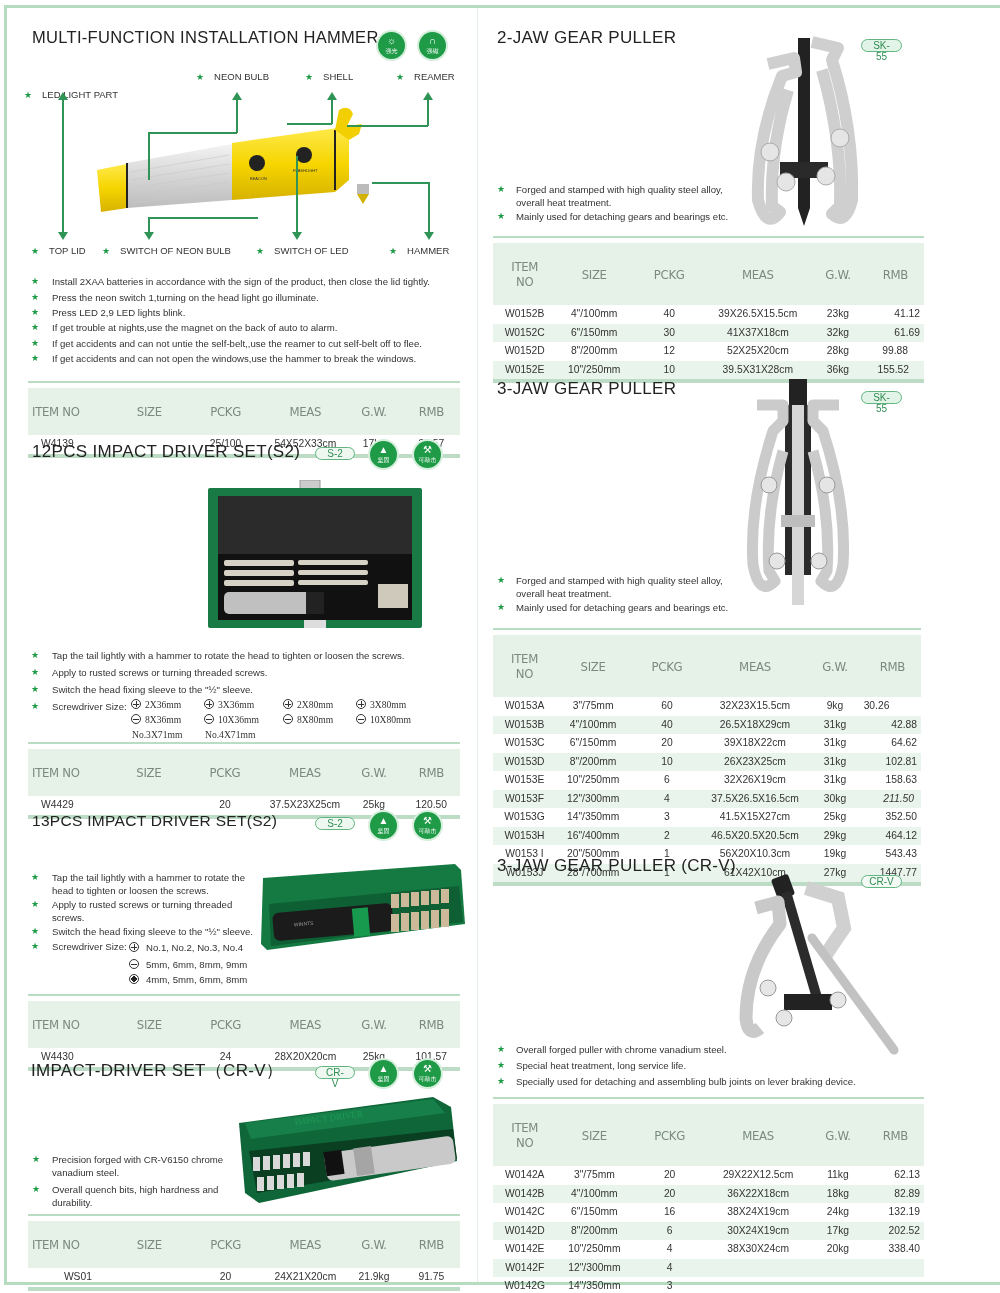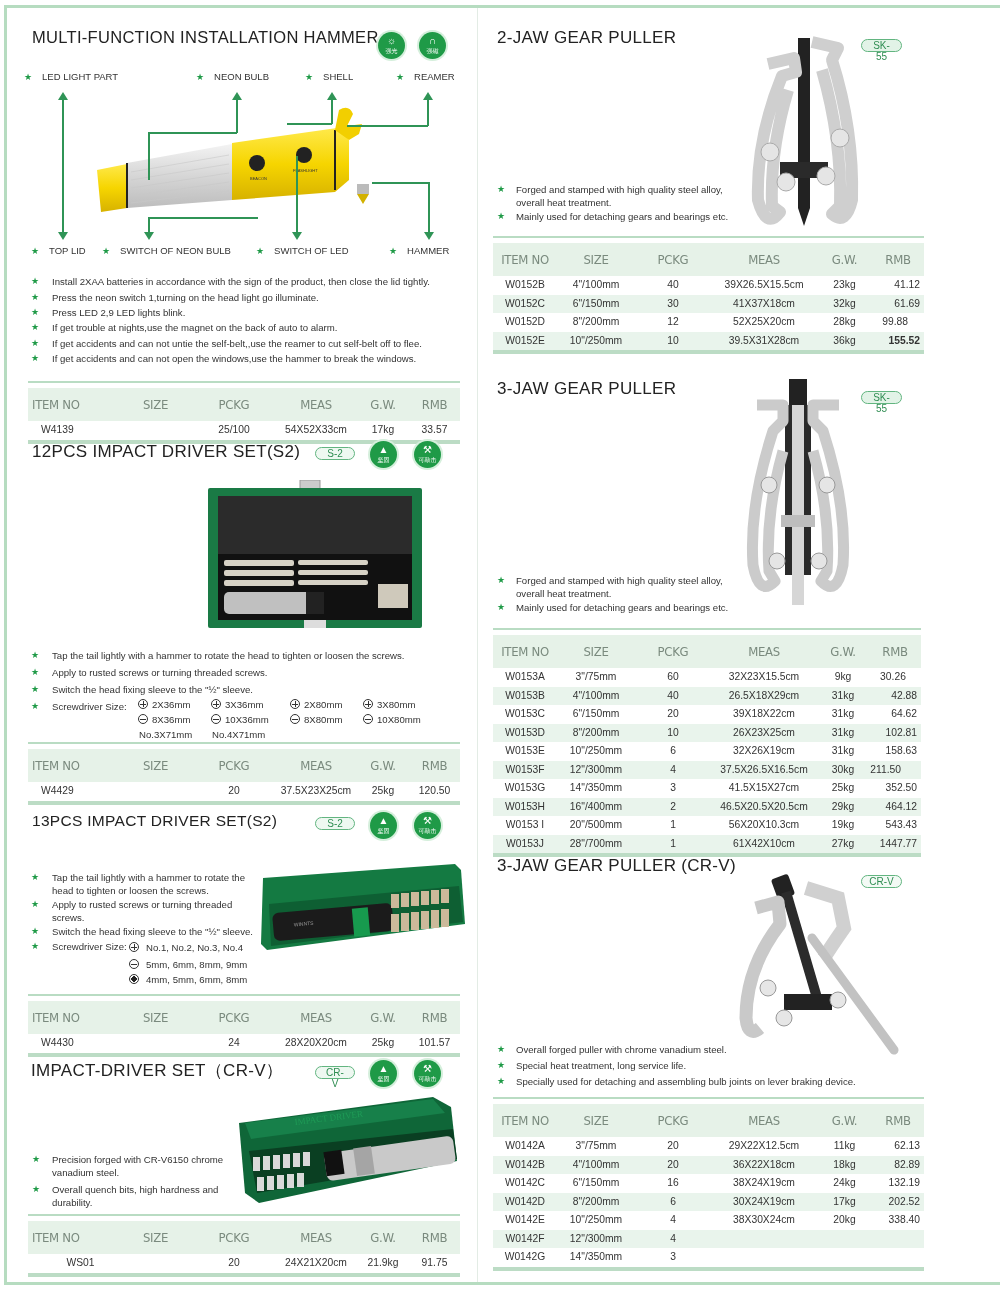--- a/index.html
+++ b/index.html
@@ -12,21 +12,21 @@
   .section { position: absolute; left: 0; right: 0; }
   .title { position: absolute; font-size: 17px; color: #222; letter-spacing: 0.3px; white-space: nowrap; }
   .badge-circle { position: absolute; width: 27px; height: 27px; border-radius: 50%; background: #1f9a47; color: #fff; font-size: 6px; text-align: center; box-shadow: 0 0 0 2px #d5efdc; display: flex; flex-direction: column; align-items: center; justify-content: flex-end; padding-bottom: 3px; }
   .badge-circle .glyph { font-size: 10px; line-height: 10px; margin-bottom: 1px; }
   .pill { position: absolute; height: 13px; border: 1px solid #62b580; border-radius: 7px; background: #eef8f1; color: #2f8d52; font-size: 10px; line-height: 11px; padding: 0 7px; text-align: center; }
   .bullets { position: absolute; list-style: none; font-size: 9.6px; color: #333; }
   .bullets li { position: relative; padding-left: 21px; line-height: 13px; margin-bottom: 3px; }
   .bullets li .star { position: absolute; left: 0; top: 0; color: #1f9a47; font-size: 9px; }
   .spec-table { position: absolute; border-collapse: collapse; font-size: 10.3px; color: #333; }
   .spec-table thead tr { background: #e6f2e8; }
-  .spec-table th { font-weight: normal; font-size: 13px; color: #7a8a7e; letter-spacing: -0.3px; height: 33px; line-height: 15px; padding: 2px; font-family: "DejaVu Sans", sans-serif; font-stretch: condensed; }
+  .spec-table th { font-weight: normal; font-size: 13px; color: #7a8a7e; letter-spacing: -0.3px; height: 33px; line-height: 15px; padding: 16px; font-family: "DejaVu Sans", sans-serif; font-stretch: condensed; }
   .spec-table td { height: 18.5px; line-height: 18.5px; padding: 0; text-align: center; white-space: nowrap; }
   .spec-table tbody tr:nth-child(even) { background: #e9f4ec; }
   .tbl-wrap { position: absolute; border-top: 2px solid #b9dcc3; border-bottom: 4px solid #bcdcc5; padding-top: 5px; }
   .img-box { position: absolute; }
   .label { position: absolute; font-size: 9.5px; color: #333; white-space: nowrap; }
   .label .star { color: #1f9a47; margin-right: 10px; font-size: 9px; }
   .arrow-line { position: absolute; background: #2f9456; }
   .arrow-head { position: absolute; width: 0; height: 0; }
   .ah-up { border-left: 5px solid transparent; border-right: 5px solid transparent; border-bottom: 8px solid #2f9456; }
   .ah-down { border-left: 5px solid transparent; border-right: 5px solid transparent; border-top: 8px solid #2f9456; }
@@ -50,21 +50,21 @@
     <div class="title" style="left:25px;top:20px;font-size:16.5px;">MULTI-FUNCTION  INSTALLATION  HAMMER</div>
     <div class="badge-circle" style="left:371px;top:24px;">
       <span class="glyph">☼</span>
       <span>强光</span>
     </div>
     <div class="badge-circle" style="left:412px;top:24px;">
       <span class="glyph">∩</span>
       <span>强磁</span>
     </div>
 
-    <div class="label" style="left:17px;top:63px;"><span class="star">★</span><span>LED LIGHT PART</span></div>
+    <div class="label" style="left:17px;top:81px;"><span class="star">★</span><span>LED LIGHT PART</span></div>
     <div class="label" style="left:189px;top:63px;"><span class="star">★</span><span>NEON BULB</span></div>
     <div class="label" style="left:298px;top:63px;"><span class="star">★</span><span>SHELL</span></div>
     <div class="label" style="left:389px;top:63px;"><span class="star">★</span><span>REAMER</span></div>
 
     <div class="img-box" style="left:80px;top:92px;width:300px;height:120px;">
       <svg width="300" height="120" viewBox="0 0 300 120">
         <defs>
           <linearGradient id="yel" x1="0" y1="0" x2="0" y2="1">
               <stop offset="0" stop-color="#ffe94a"></stop>
               <stop offset="0.5" stop-color="#f6d500"></stop>
@@ -198,21 +198,21 @@
         <rect x="100" y="112" width="18" height="22" fill="#222"></rect>
         <rect x="98" y="140" width="22" height="8" fill="#ddd"></rect>
       </svg>
     </div>
     <ul class="bullets" style="left:24px;top:221px;width:440px;">
       <li style="margin-bottom:4px;"><span class="star">★</span><span>Tap the tail lightly with a hammer to rotate the head to tighten or loosen the screws.</span></li>
       <li style="margin-bottom:4px;"><span class="star">★</span><span>Apply to rusted screws or turning threaded screws.</span></li>
       <li style="margin-bottom:4px;"><span class="star">★</span><span>Switch the head fixing sleeve to the "½" sleeve.</span></li>
       <li><span class="star">★</span><span>Screwdriver Size:</span></li>
     </ul>
-    <div class="sizes" style="left:8px;top:271px;width:470px;height:50px;">
+    <div class="sizes" style="left:1px;top:271px;width:470px;height:50px;font-family:Liberation Serif, serif;">
       <div class="row" style="left:123px;top:0;"><span class="sym plus"></span><span>2X36mm</span></div>
       <div class="row" style="left:196px;top:0;"><span class="sym plus"></span><span>3X36mm</span></div>
       <div class="row" style="left:275px;top:0;"><span class="sym plus"></span><span>2X80mm</span></div>
       <div class="row" style="left:348px;top:0;"><span class="sym plus"></span><span>3X80mm</span></div>
       <div class="row" style="left:123px;top:15px;"><span class="sym minus"></span><span>8X36mm</span></div>
       <div class="row" style="left:196px;top:15px;"><span class="sym minus"></span><span>10X36mm</span></div>
       <div class="row" style="left:275px;top:15px;"><span class="sym minus"></span><span>8X80mm</span></div>
       <div class="row" style="left:348px;top:15px;"><span class="sym minus"></span><span>10X80mm</span></div>
       <div class="row" style="left:124px;top:30px;"><span>No.3X71mm</span></div>
       <div class="row" style="left:197px;top:30px;"><span>No.4X71mm</span></div>
@@ -470,21 +470,21 @@
               <td>52X25X20cm</td>
               <td>28kg</td>
               <td style="text-align: right; padding-right: 16px;">99.88</td>
             </tr>
             <tr>
               <td>W0152E</td>
               <td>10"/250mm</td>
               <td>10</td>
               <td>39.5X31X28cm</td>
               <td>36kg</td>
-              <td style="text-align: right; padding-right: 4px; font-weight: bold;">155.52</td>
+              <td style="text-align: center; padding-right: 4px;">155.52</td>
             </tr>
           </tbody>
       </table>
     </div>
   </div>
 
   <div class="section" style="top:355px;height:490px;">
     <div class="title" style="left:19px;top:16px;">3-JAW GEAR PULLER</div>
     <div class="pill" style="left:383px;top:28px;width:41px;background:#e2f3e7;">SK-55</div>
     <div class="img-box" style="left:265px;top:12px;width:120px;height:245px;">
@@ -525,21 +525,21 @@
               <th>RMB</th>
         </tr>
           </thead>
         <tbody id="jaw3-body">
             <tr>
               <td>W0153A</td>
               <td>3"/75mm</td>
               <td>60</td>
               <td>32X23X15.5cm</td>
               <td>9kg</td>
-              <td style="text-align: center; padding-right: 4px;">30.26</td>
+              <td style="text-align: left; padding-right: 4px;">30.26</td>
             </tr>
             <tr>
               <td>W0153B</td>
               <td>4"/100mm</td>
               <td>40</td>
               <td>26.5X18X29cm</td>
               <td>31kg</td>
               <td style="text-align: right; padding-right: 4px;">42.88</td>
             </tr>
             <tr>
@@ -565,21 +565,21 @@
               <td>32X26X19cm</td>
               <td>31kg</td>
               <td style="text-align: right; padding-right: 4px;">158.63</td>
             </tr>
             <tr>
               <td>W0153F</td>
               <td>12"/300mm</td>
               <td>4</td>
               <td>37.5X26.5X16.5cm</td>
               <td>30kg</td>
-              <td style="text-align: right; padding-right: 20px;">211.50</td>
+              <td style="text-align: right; padding-right: 7px; font-style: italic;">211.50</td>
             </tr>
             <tr>
               <td>W0153G</td>
               <td>14"/350mm</td>
               <td>3</td>
               <td>41.5X15X27cm</td>
               <td>25kg</td>
               <td style="text-align: right; padding-right: 4px;">352.50</td>
             </tr>
             <tr>

